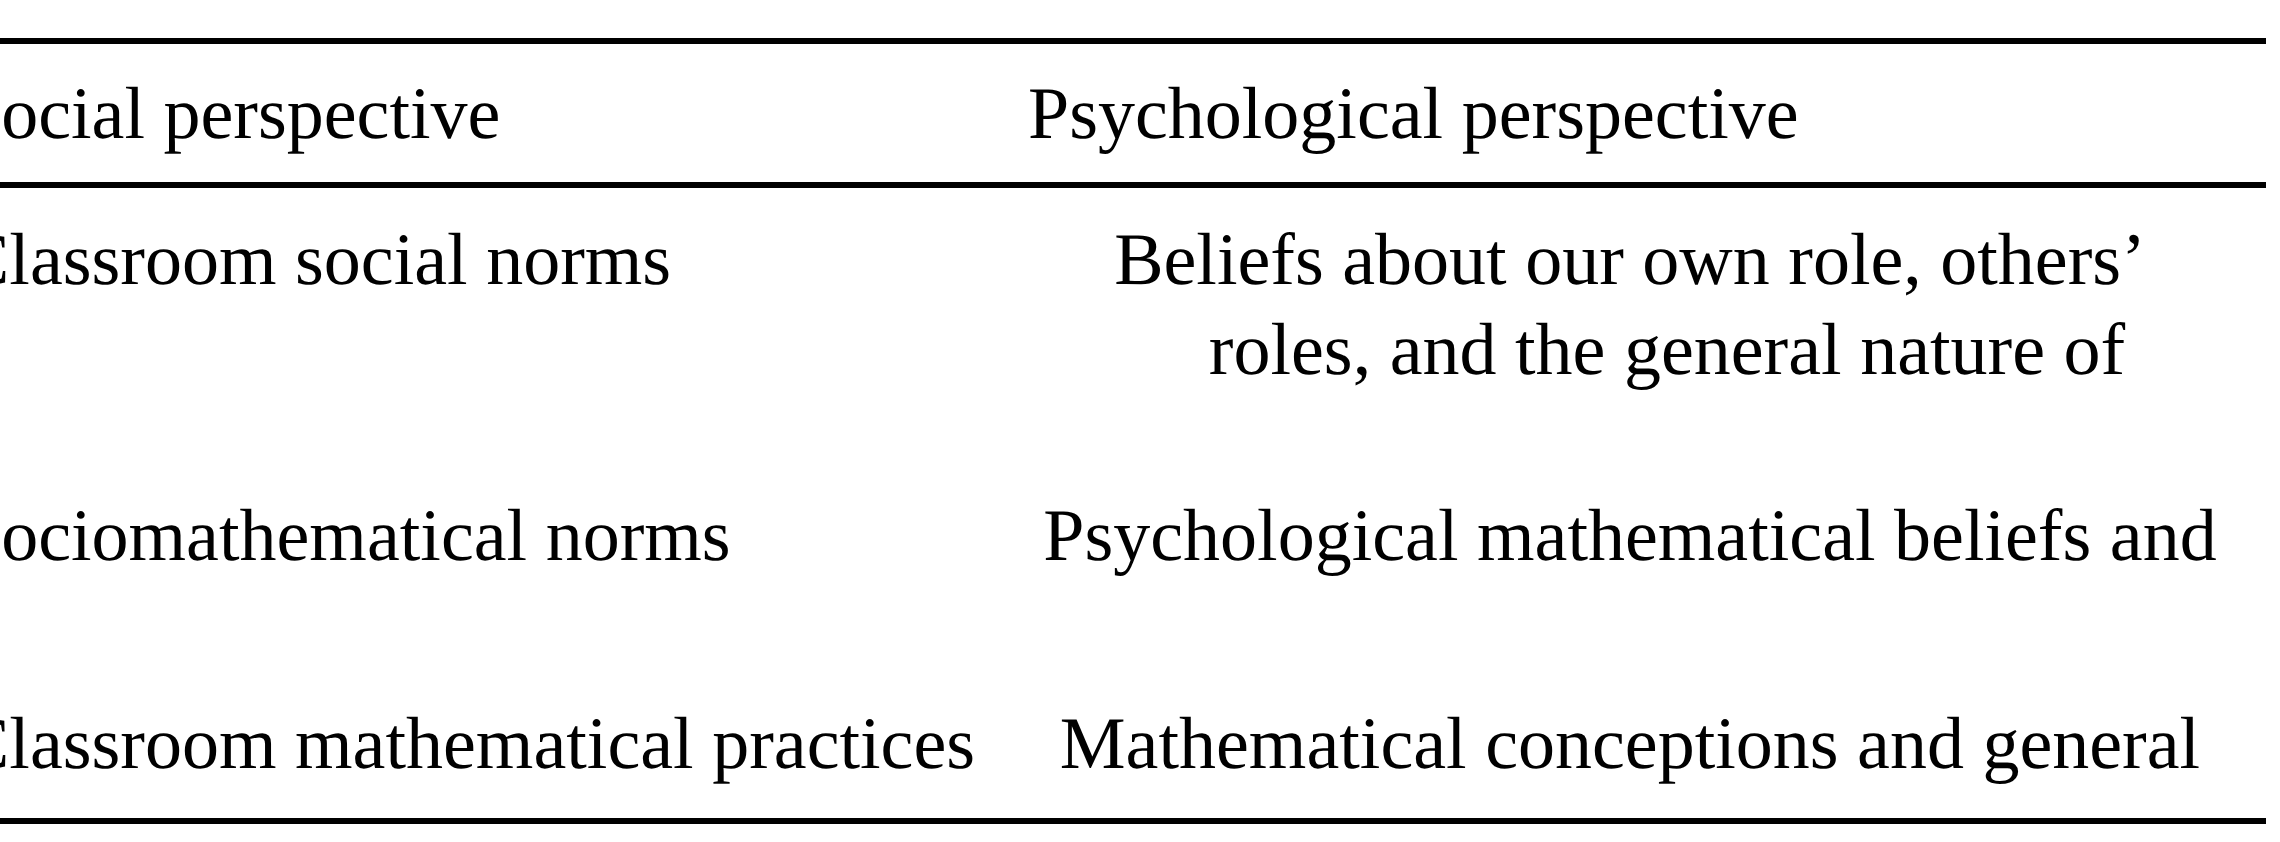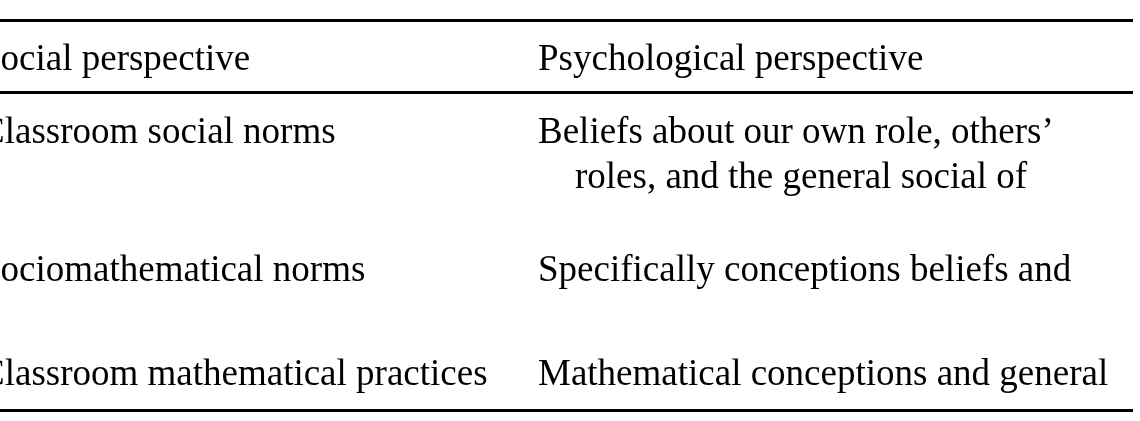--- a/index.html
+++ b/index.html
@@ -31,26 +31,27 @@
     font-weight: normal;
   }
   .cell-left {
     position: absolute;
     left: -20px;   
     top: 0;
     white-space: nowrap;
   }
   .cell-right {
     position: absolute;
-    left: 538px;
+    left: 514px;
     top: 0;
     width: 602px;
   }
   .cell-line {
     white-space: nowrap;
+    text-align: center;
   }
   .cell-line.cont {
     padding-left: 37px; 
   }
 </style>
 </head>
 <body>
 
 <div>
 
@@ -61,27 +62,27 @@
     <div class="cell-right">Psychological perspective</div>
   </div>
 
   <div class="rule" style="top:91px"></div>
 
   <div id="table-body">
       <div class="trow" style="top: 108px;">
         <div class="cell-left">Classroom social norms</div>
         <div class="cell-right">
           <div class="cell-line">Beliefs about our own role, others’</div>
-          <div class="cell-line cont">roles, and the general social of</div>
+          <div class="cell-line cont">roles, and the general nature of</div>
         </div>
       </div>
       <div class="trow" style="top: 246px;">
         <div class="cell-left">Sociomathematical norms</div>
         <div class="cell-right">
-          <div class="cell-line">Specifically conceptions beliefs and</div>
+          <div class="cell-line">Psychological mathematical beliefs and</div>
         </div>
       </div>
       <div class="trow" style="top: 350px;">
         <div class="cell-left">Classroom mathematical practices</div>
         <div class="cell-right">
           <div class="cell-line">Mathematical conceptions and general</div>
         </div>
       </div>
     </div>
 

